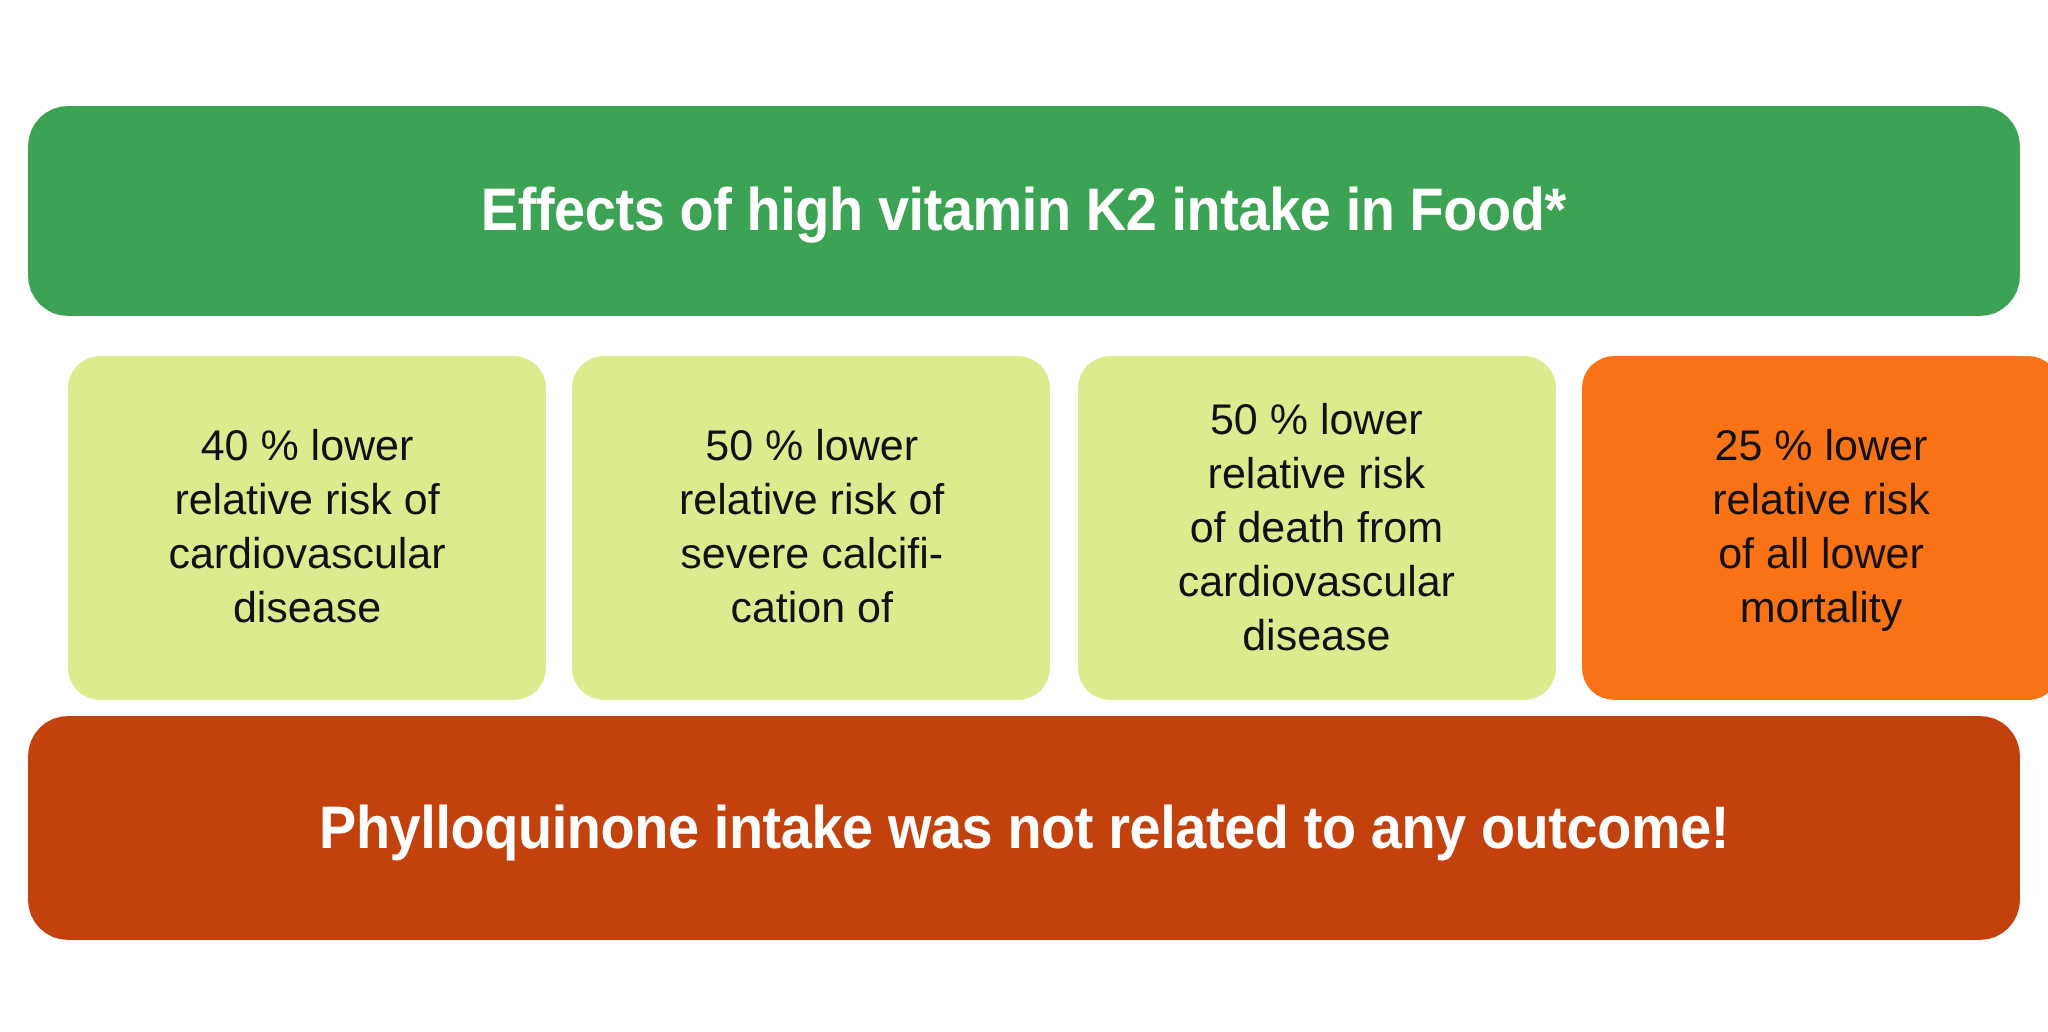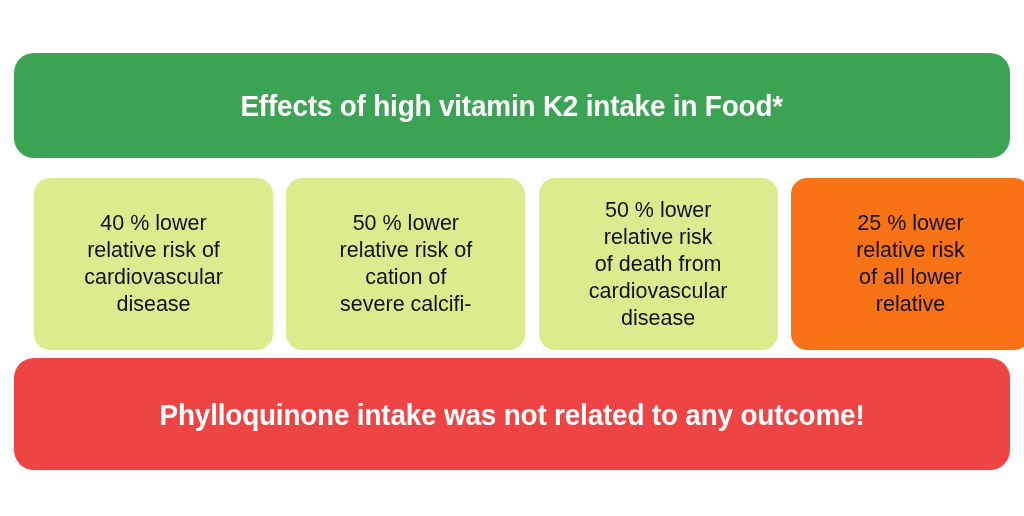--- a/index.html
+++ b/index.html
@@ -114,43 +114,43 @@
         <span class="outcome-line">relative risk of</span>
         <span class="outcome-line">cardiovascular</span>
         <span class="outcome-line">disease</span>
       </div>
     </div>
 
     <div class="outcome-box" style="background: rgb(220, 235, 142);">
       <div class="outcome-text" style="color: rgb(17, 17, 17);">
         <span class="outcome-line">50 % lower</span>
         <span class="outcome-line">relative risk of</span>
+        <span class="outcome-line">severe calcifi-</span>
         <span class="outcome-line">cation of</span>
-        <span class="outcome-line">severe calcifi-</span>
       </div>
     </div>
 
     <div class="outcome-box" style="background: rgb(220, 235, 142);">
       <div class="outcome-text" style="color: rgb(17, 17, 17);">
         <span class="outcome-line">50 % lower</span>
         <span class="outcome-line">relative risk</span>
         <span class="outcome-line">of death from</span>
         <span class="outcome-line">cardiovascular</span>
         <span class="outcome-line">disease</span>
       </div>
     </div>
 
     <div class="outcome-box" style="background: #f97316;">
       <div class="outcome-text" style="color: rgb(17, 17, 17);">
         <span class="outcome-line">25 % lower</span>
         <span class="outcome-line">relative risk</span>
         <span class="outcome-line">of all lower</span>
-        <span class="outcome-line">relative</span>
+        <span class="outcome-line">mortality</span>
       </div>
     </div>
 
   </div>
 
-  <div class="banner" id="footer-banner" style="background: #ef4444;">
+  <div class="banner" id="footer-banner" style="background: #c2410c;">
     <div class="banner-text" style="color: rgb(255, 255, 255);">Phylloquinone intake was not related to any outcome!</div>
   </div>
 
 </div>
 
 </body></html>

